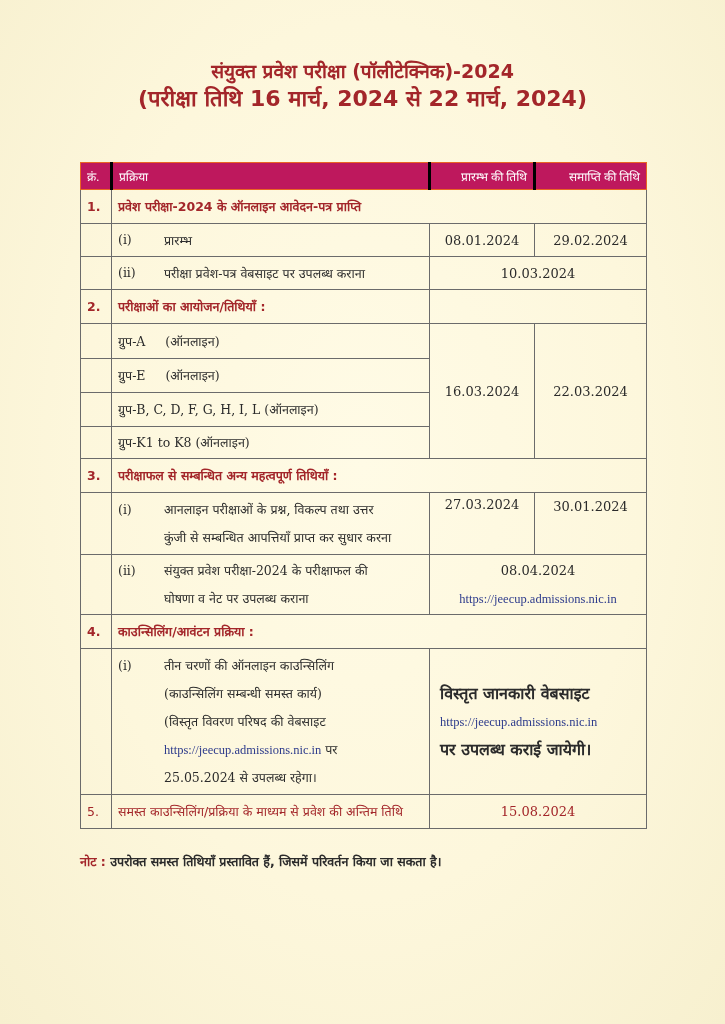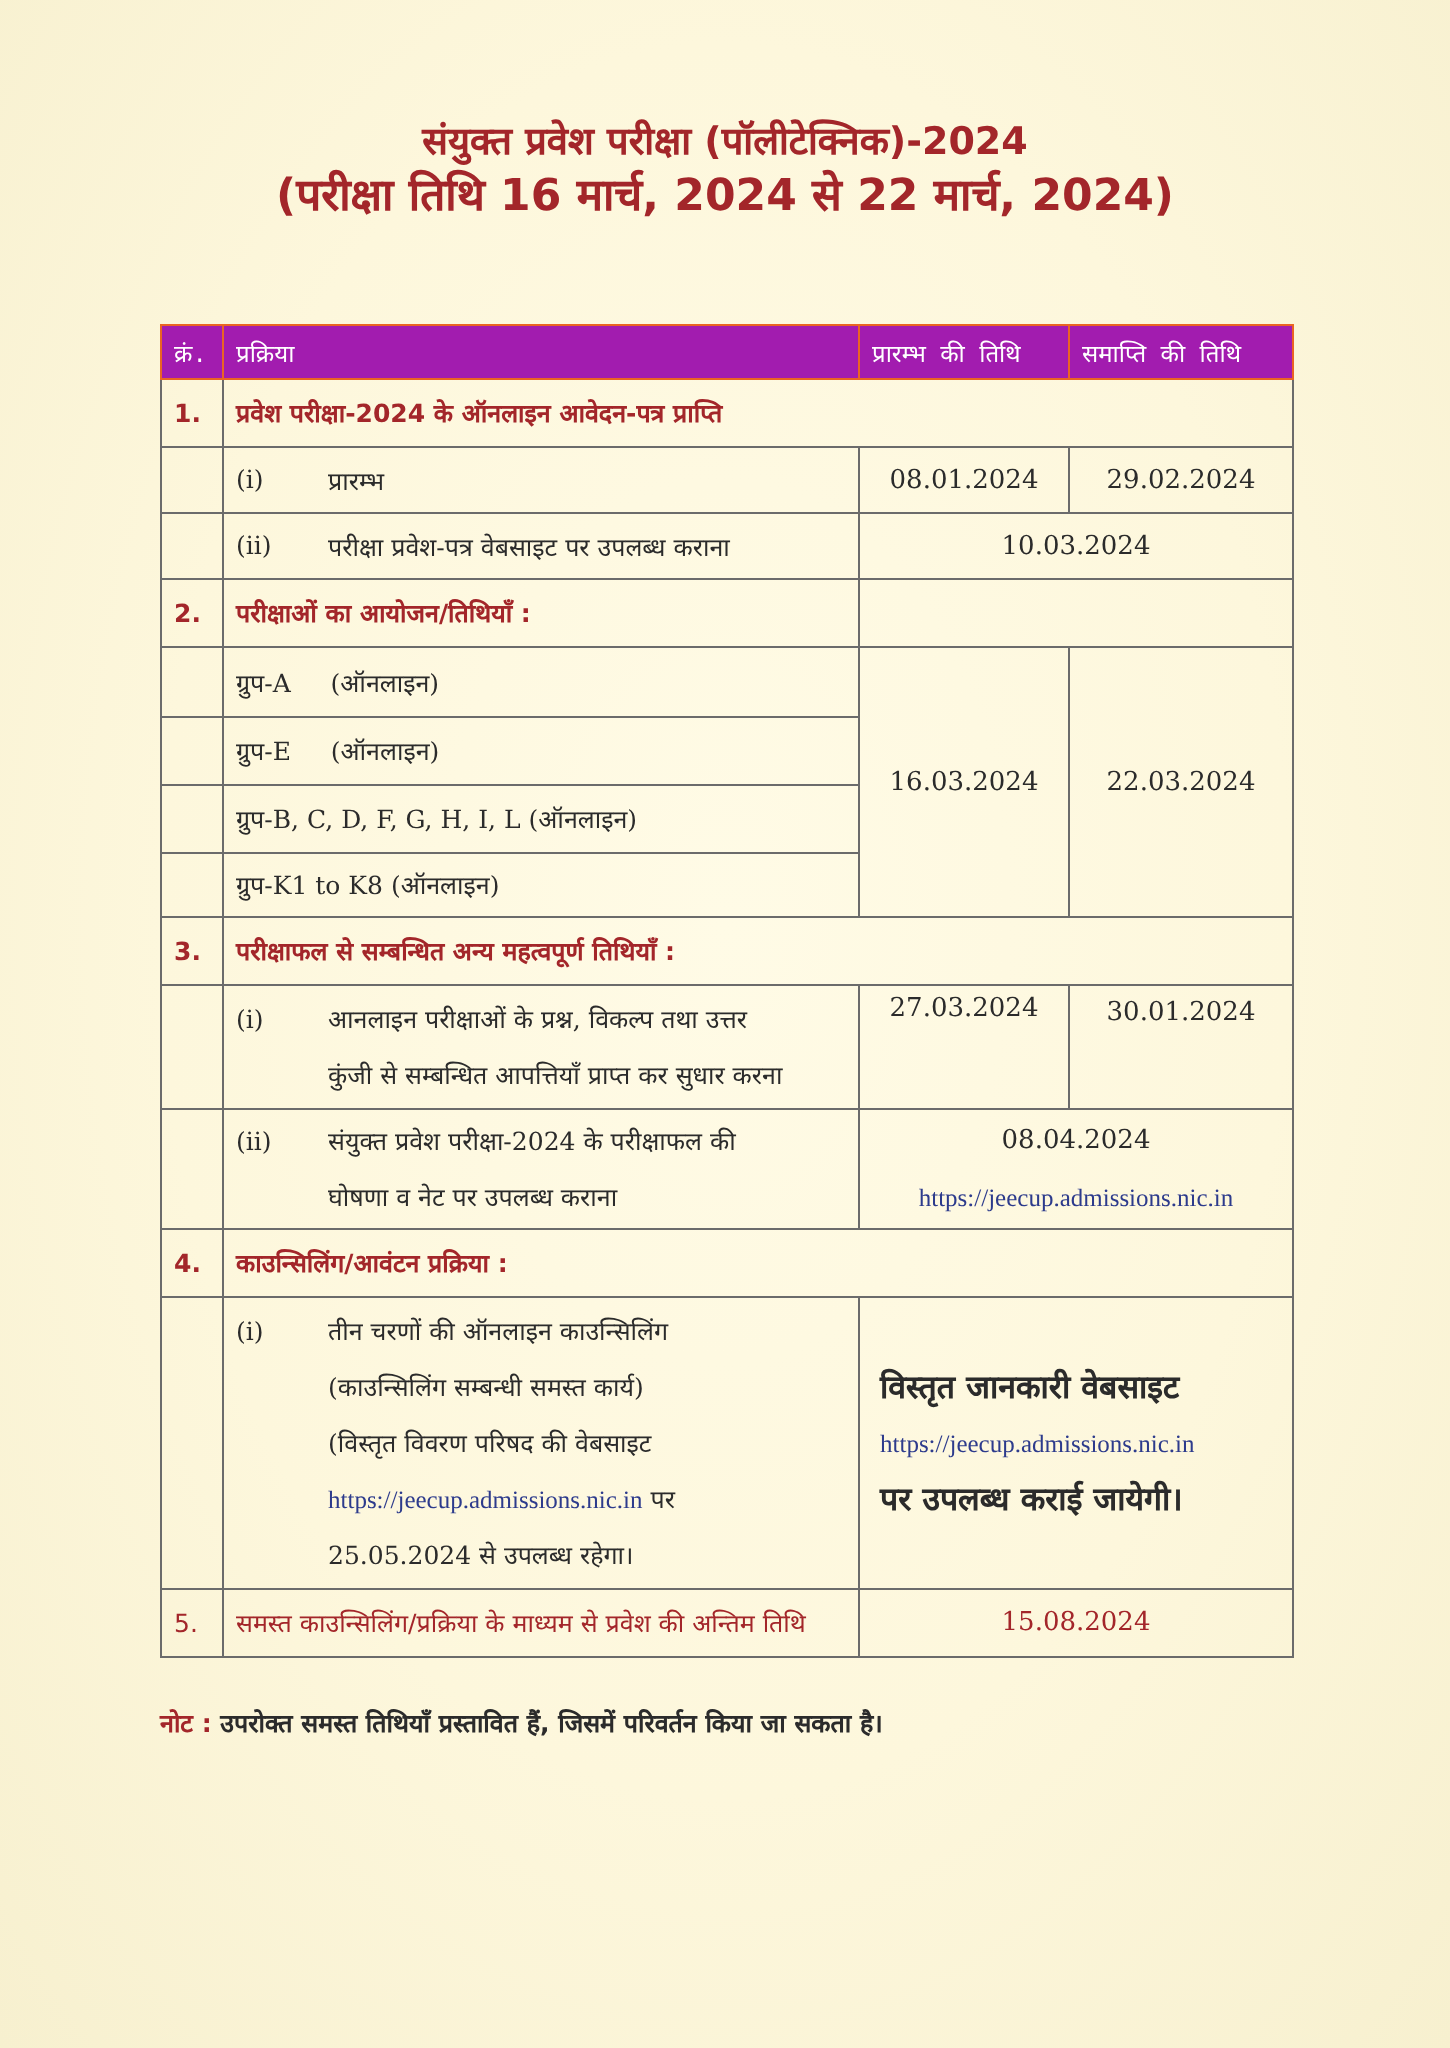--- a/index.html
+++ b/index.html
@@ -15,26 +15,26 @@
   .header .t2 { font-size: 19px; line-height: 27px; }
   .header .t3 { font-size: 22px; line-height: 27px; }
 
   table.tt {
     position: absolute; left: 80px; top: 162px; width: 566px;
     border-collapse: collapse; table-layout: fixed;
     font-size: 12.5px;
   }
   table.tt td, table.tt th { border: 1px solid #6b6b6b; padding: 0 6px; vertical-align: middle; }
   table.tt th {
-    background: #a21caf; color: #fff; font-weight: normal; height: 26px;
-    font-family: Liberation Mono, monospace; font-size: 12px; text-align: left;
+    background: #be185d; color: #fff; font-weight: normal; height: 26px;
+    font-family: Liberation Serif, serif; font-size: 12px; text-align: left;
     border-color: #ea6423;
   }
-  table.tt th.c { text-align: left; }
-  table.tt th + th { border-left: 1px solid #000000; }
+  table.tt th.c { text-align: right; }
+  table.tt th + th { border-left: 3px solid #000000; }
   .sec td { height: 33px; }
   .sec .num, .sec .stitle { color: #a3262a; font-family: "DejaVu Sans", sans-serif; font-weight: bold; font-size: 12.5px; }
   .num { text-align: left; }
   .date { text-align: center; font-size: 13px; }
   .url { color: #2d3b8c; font-weight: normal; font-family: "Liberation Serif", serif; font-size: 12.5px; }
   .sub { display: flex; }
   .sub .roman { width: 46px; flex: none; }
   .lines div { line-height: 28px; }
   .note { position: absolute; left: 80px; top: 853px; font-size: 12.5px; font-family: "DejaVu Sans", sans-serif; font-weight: bold; }
   .note .lbl { color: #a3262a; }

